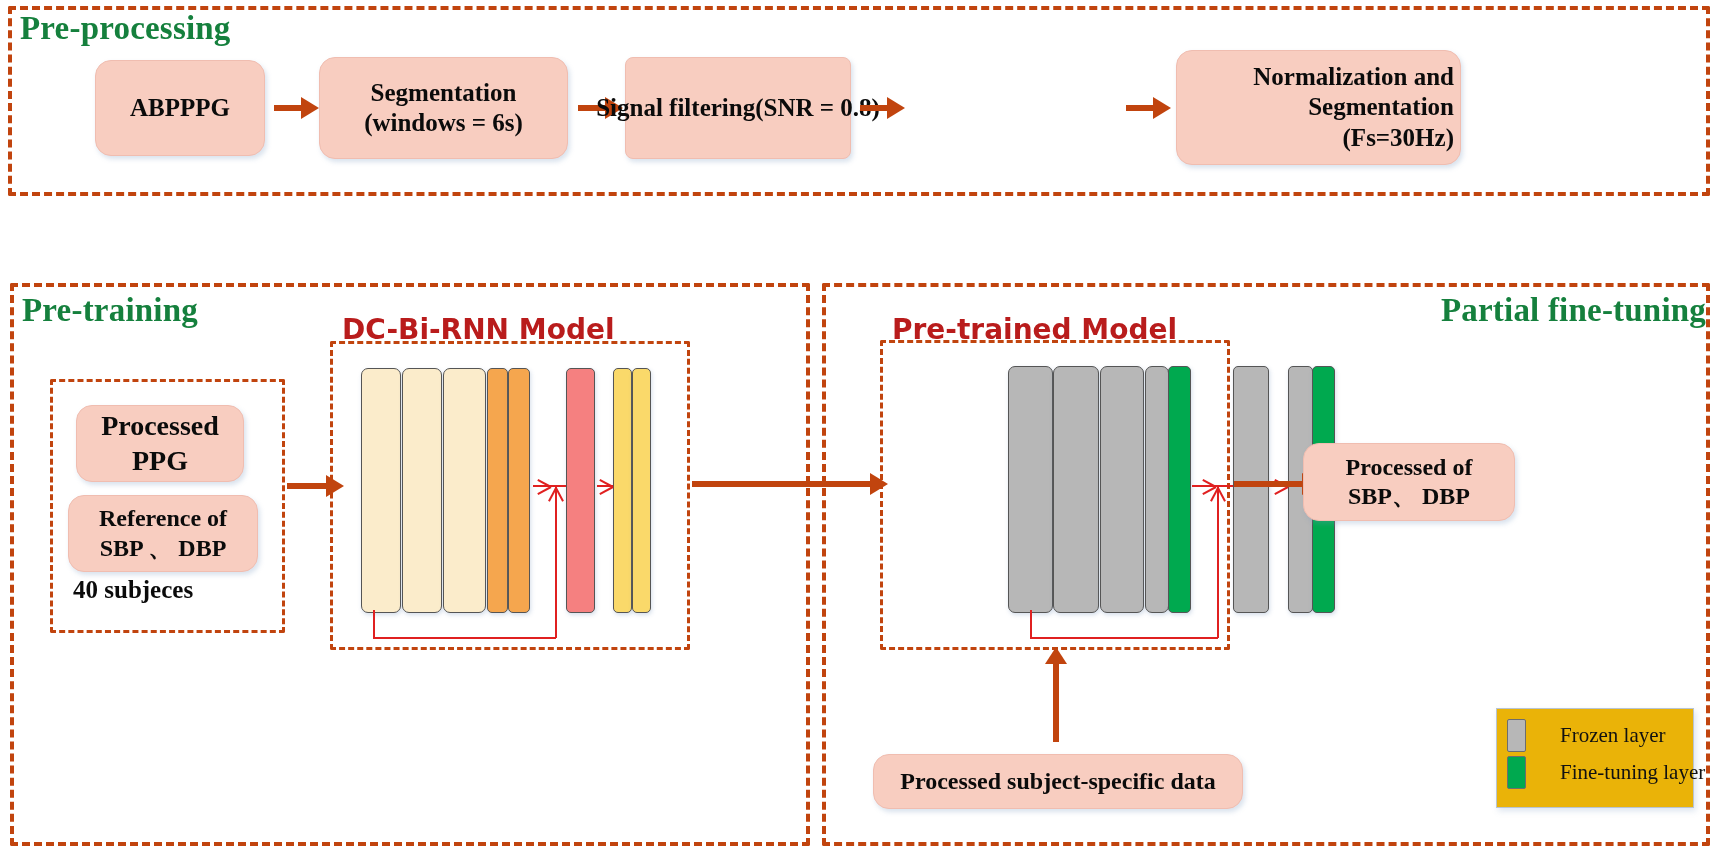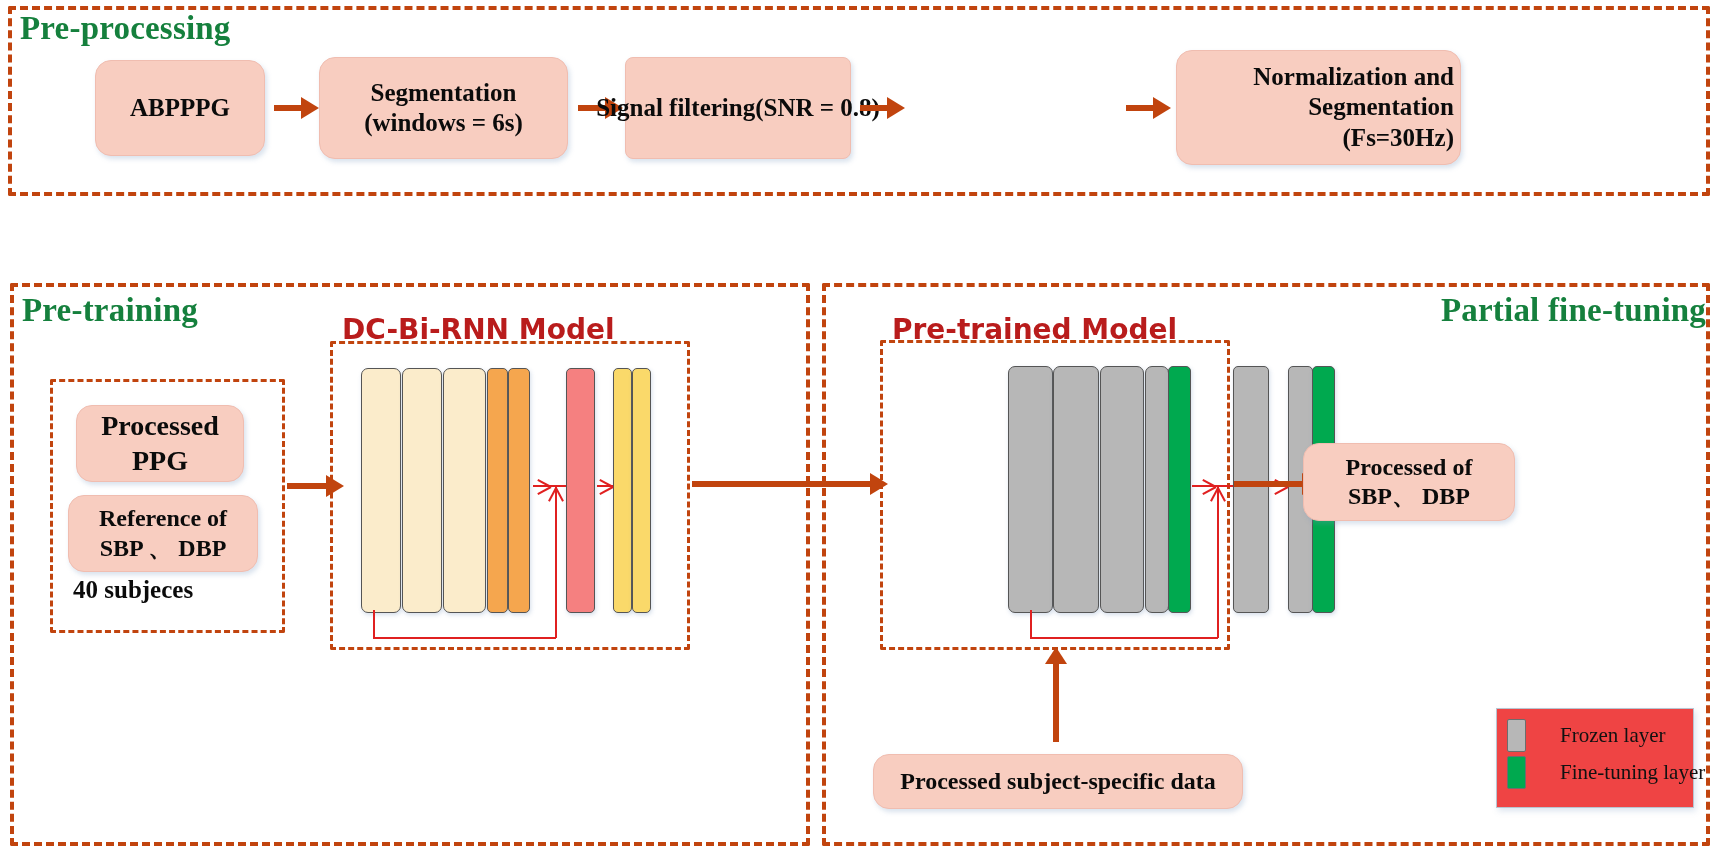--- a/index.html
+++ b/index.html
@@ -142,21 +142,21 @@
     content: ""; position: absolute;
     width: 15px; height: 2px; background: #e02020;
     transform-origin: left center;
   }
   .rarrow-u::before { transform: rotate(62deg);  left: 0; top: 0; }
   .rarrow-u::after  { transform: rotate(118deg); left: 0; top: 0; }
 
   
   .legend {
     position: absolute;
-    background: #ef4444;
+    background: #eab308;
     border: 1px solid #b9c4d0;
     box-shadow: 2px 3px 6px rgba(120,150,190,0.25);
     padding: 8px 14px 17px 10px;
   }
   .legend-row {
     display: flex;
     align-items: center;
     height: 37px;
   }
   .legend-swatch {

